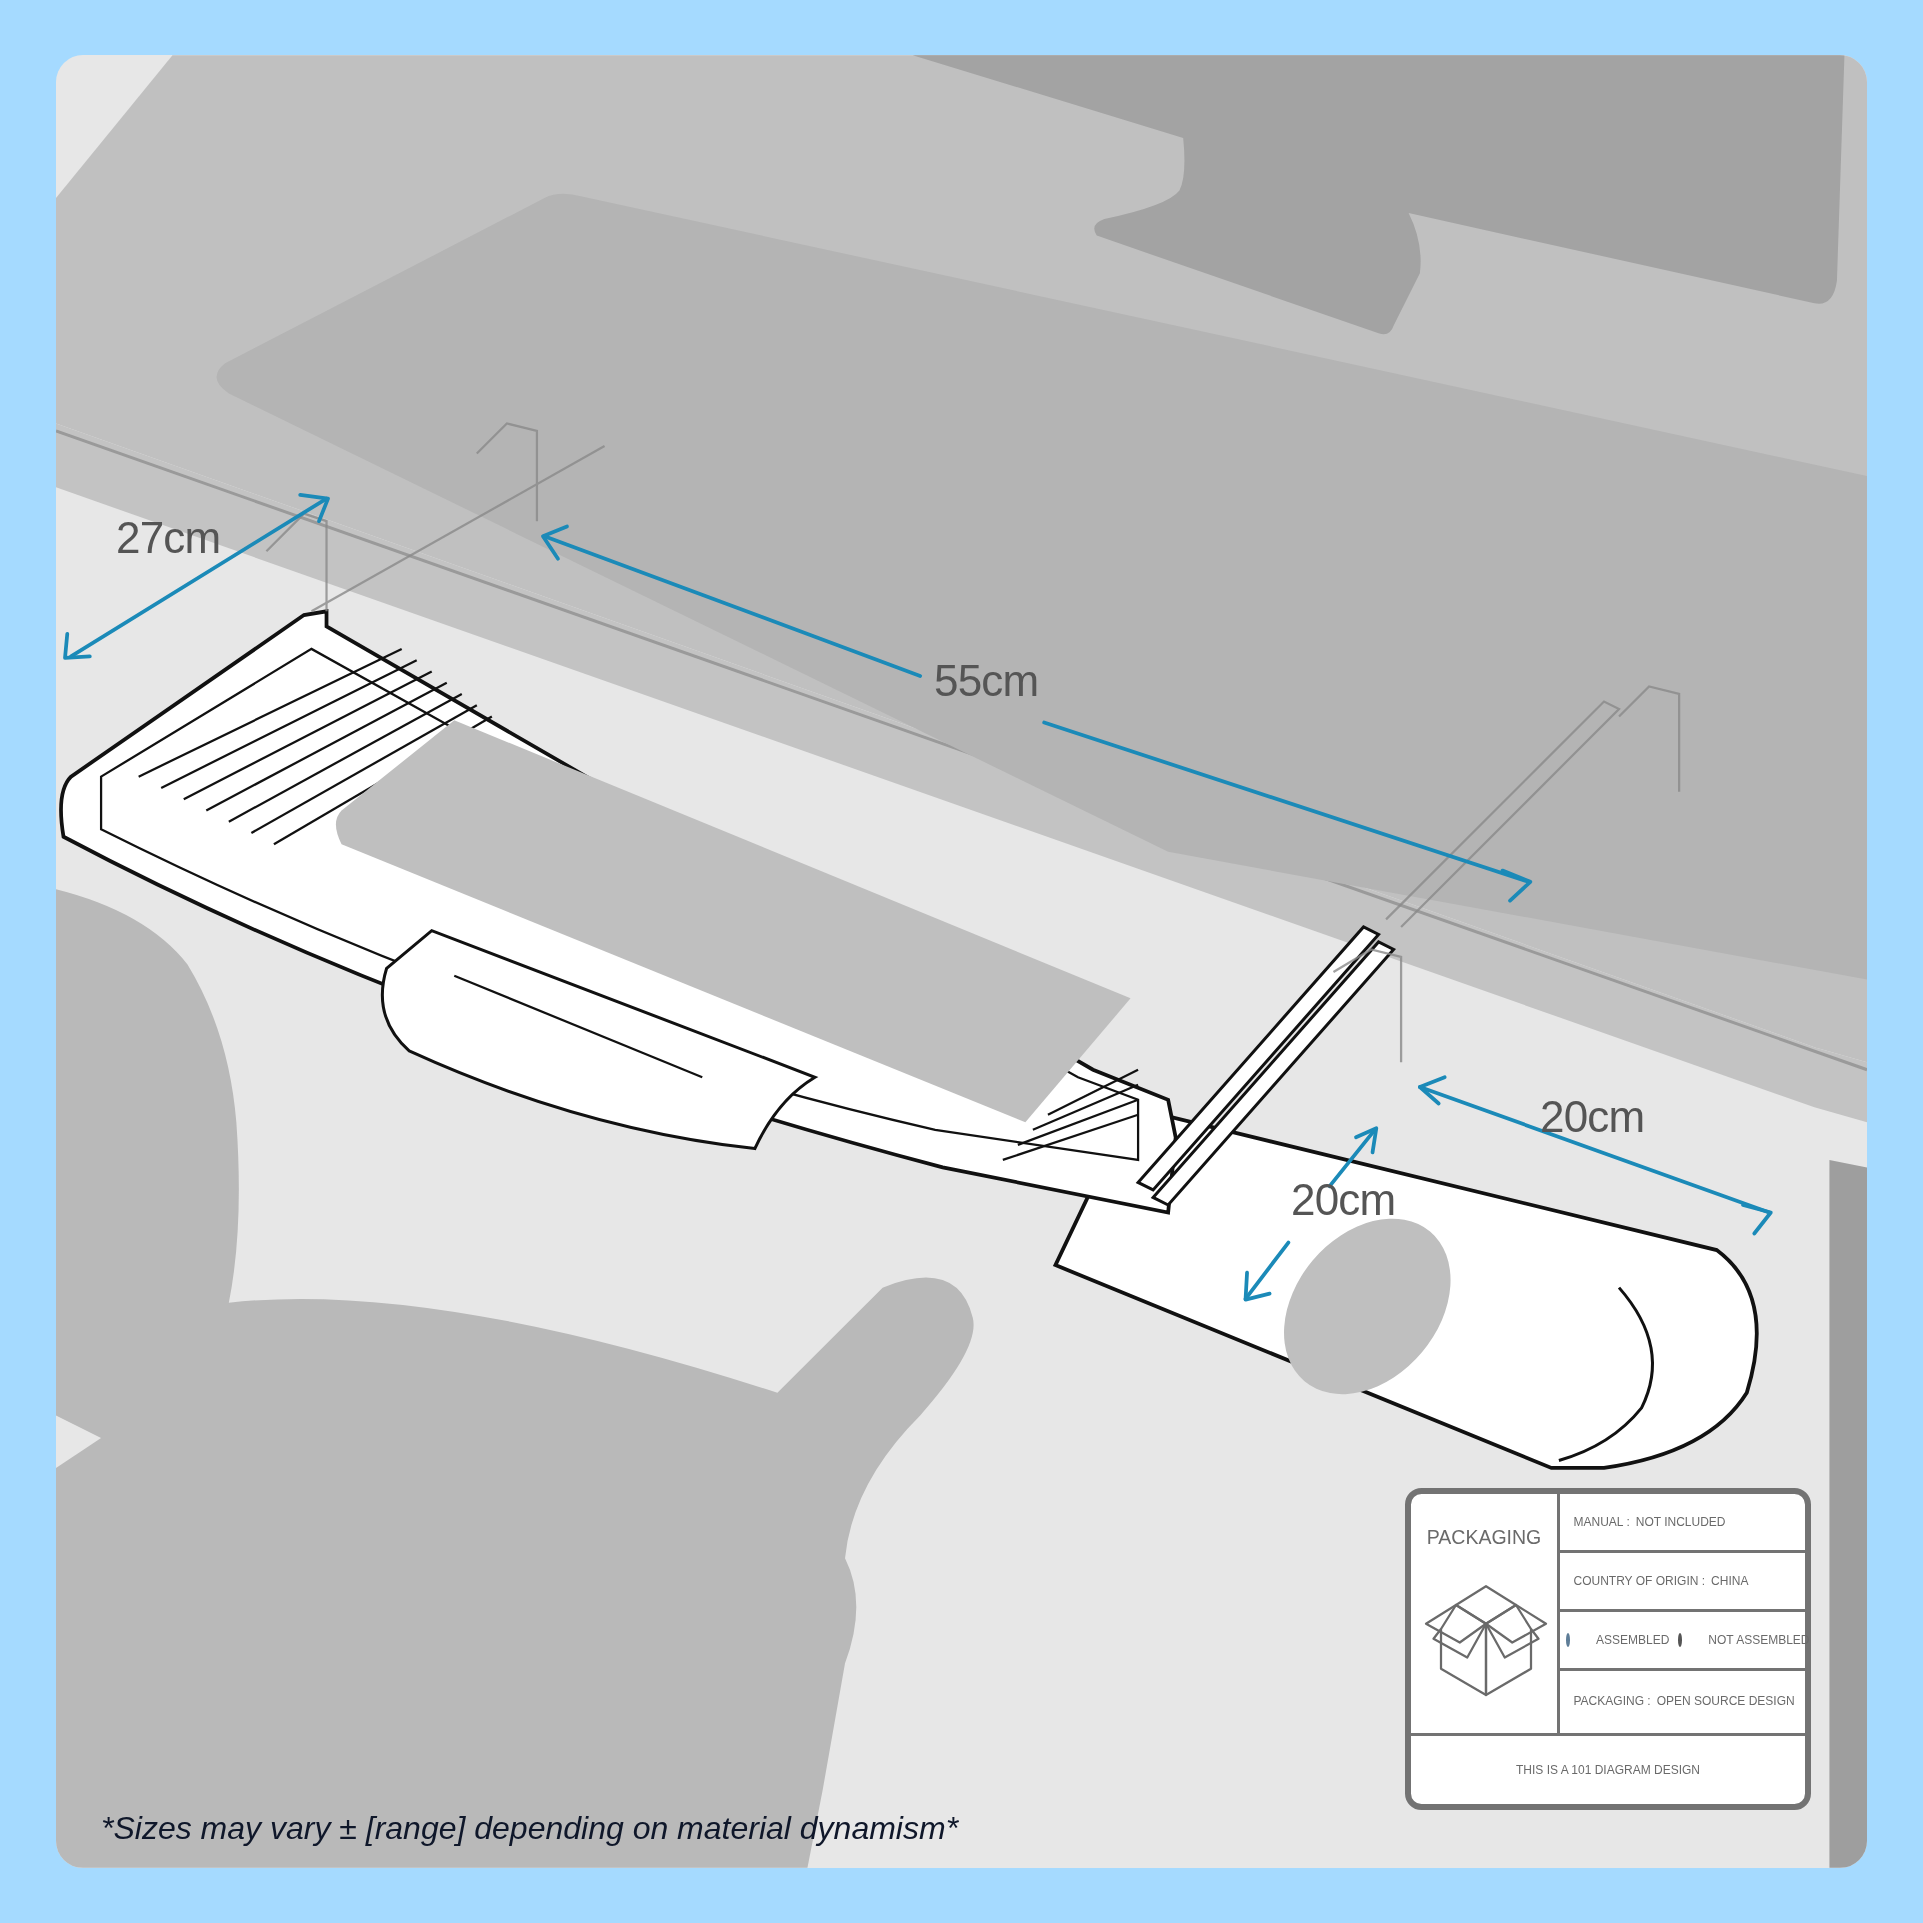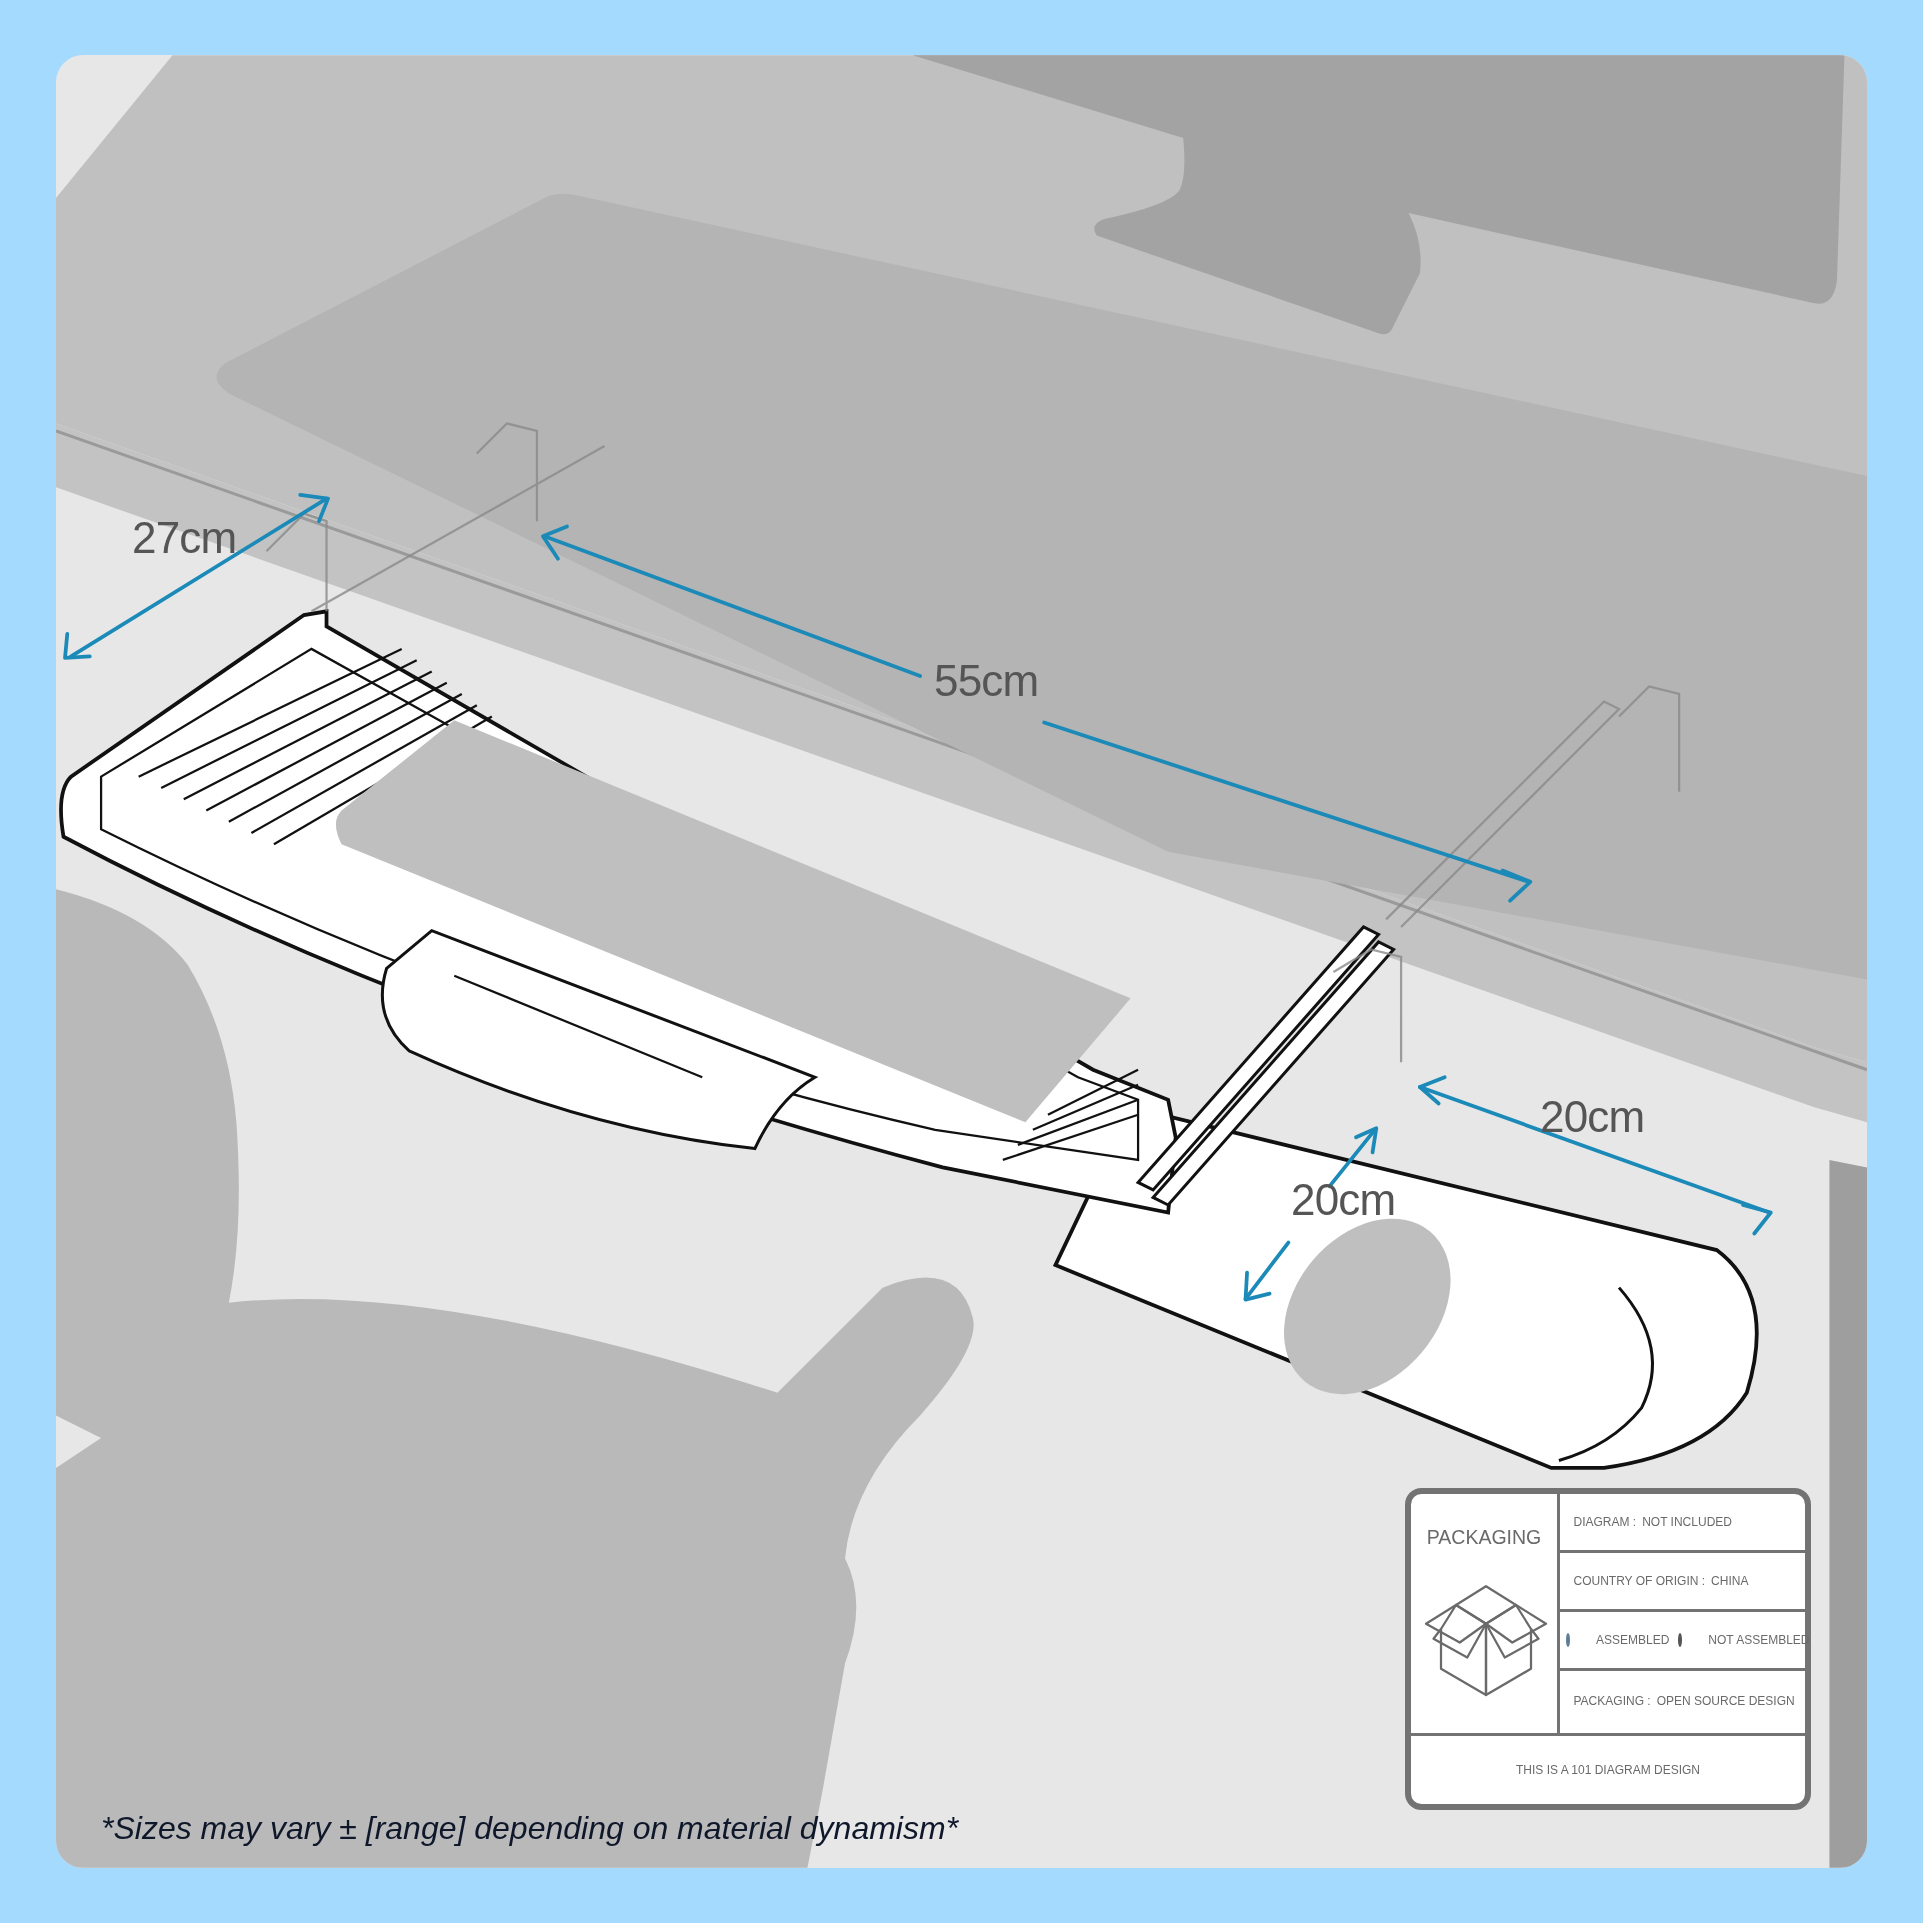--- a/index.html
+++ b/index.html
@@ -152,21 +152,21 @@
       <line x1="1815" y1="1373" x2="2280" y2="1540"></line>
       <polyline points="1848,1360 1815,1373 1840,1395"></polyline>
       <polyline points="2245,1530 2282,1540 2260,1568"></polyline>
       <line x1="1755" y1="1430" x2="1695" y2="1505"></line>
       <line x1="1640" y1="1580" x2="1583" y2="1655"></line>
       <polyline points="1730,1440 1757,1428 1752,1460"></polyline>
       <polyline points="1585,1620 1583,1656 1615,1648"></polyline>
     </g>
   </svg>
 
-  <div class="dim-label" style="left:76px; top:458px;">27cm</div>
+  <div class="dim-label" style="left:60px; top:458px;">27cm</div>
   <div class="dim-label" style="left:878px; top:601px;">55cm</div>
   <div class="dim-label" style="left:1484px; top:1037px;">20cm</div>
   <div class="dim-label" style="left:1235px; top:1120px;">20cm</div>
 
   <div class="footnote">*Sizes may vary ± [range] depending on material dynamism*</div>
 
   <div class="pkg">
     <div class="pkg-left">
       <div class="pkg-title">PACKAGING</div>
       <svg class="pkg-box-icon" width="128" height="135" viewBox="0 0 170 180" xmlns="http://www.w3.org/2000/svg">
@@ -176,21 +176,21 @@
           <polygon points="125,40 85,65 85,160 145,125 145,72"></polygon>
           <polyline points="45,40 5,65 50,90 85,65"></polyline>
           <polyline points="125,40 165,65 120,90 85,65"></polyline>
           <polyline points="25,72 15,85 60,110 85,65"></polyline>
           <polyline points="145,72 155,85 110,110 85,65"></polyline>
         </g>
       </svg>
     </div>
     <div class="pkg-rows">
       <div class="pkg-row">
-        <span class="k">DIAGRAM :</span>
+        <span class="k">MANUAL :</span>
         <span>NOT INCLUDED</span>
       </div>
       <div class="pkg-row">
         <span class="k">COUNTRY OF ORIGIN :</span>
         <span>CHINA</span>
       </div>
       <div class="pkg-row" style="padding-left:6px;">
         <span class="radio on"></span>
         <span class="radio-label">ASSEMBLED</span>
         <span class="radio"></span>

